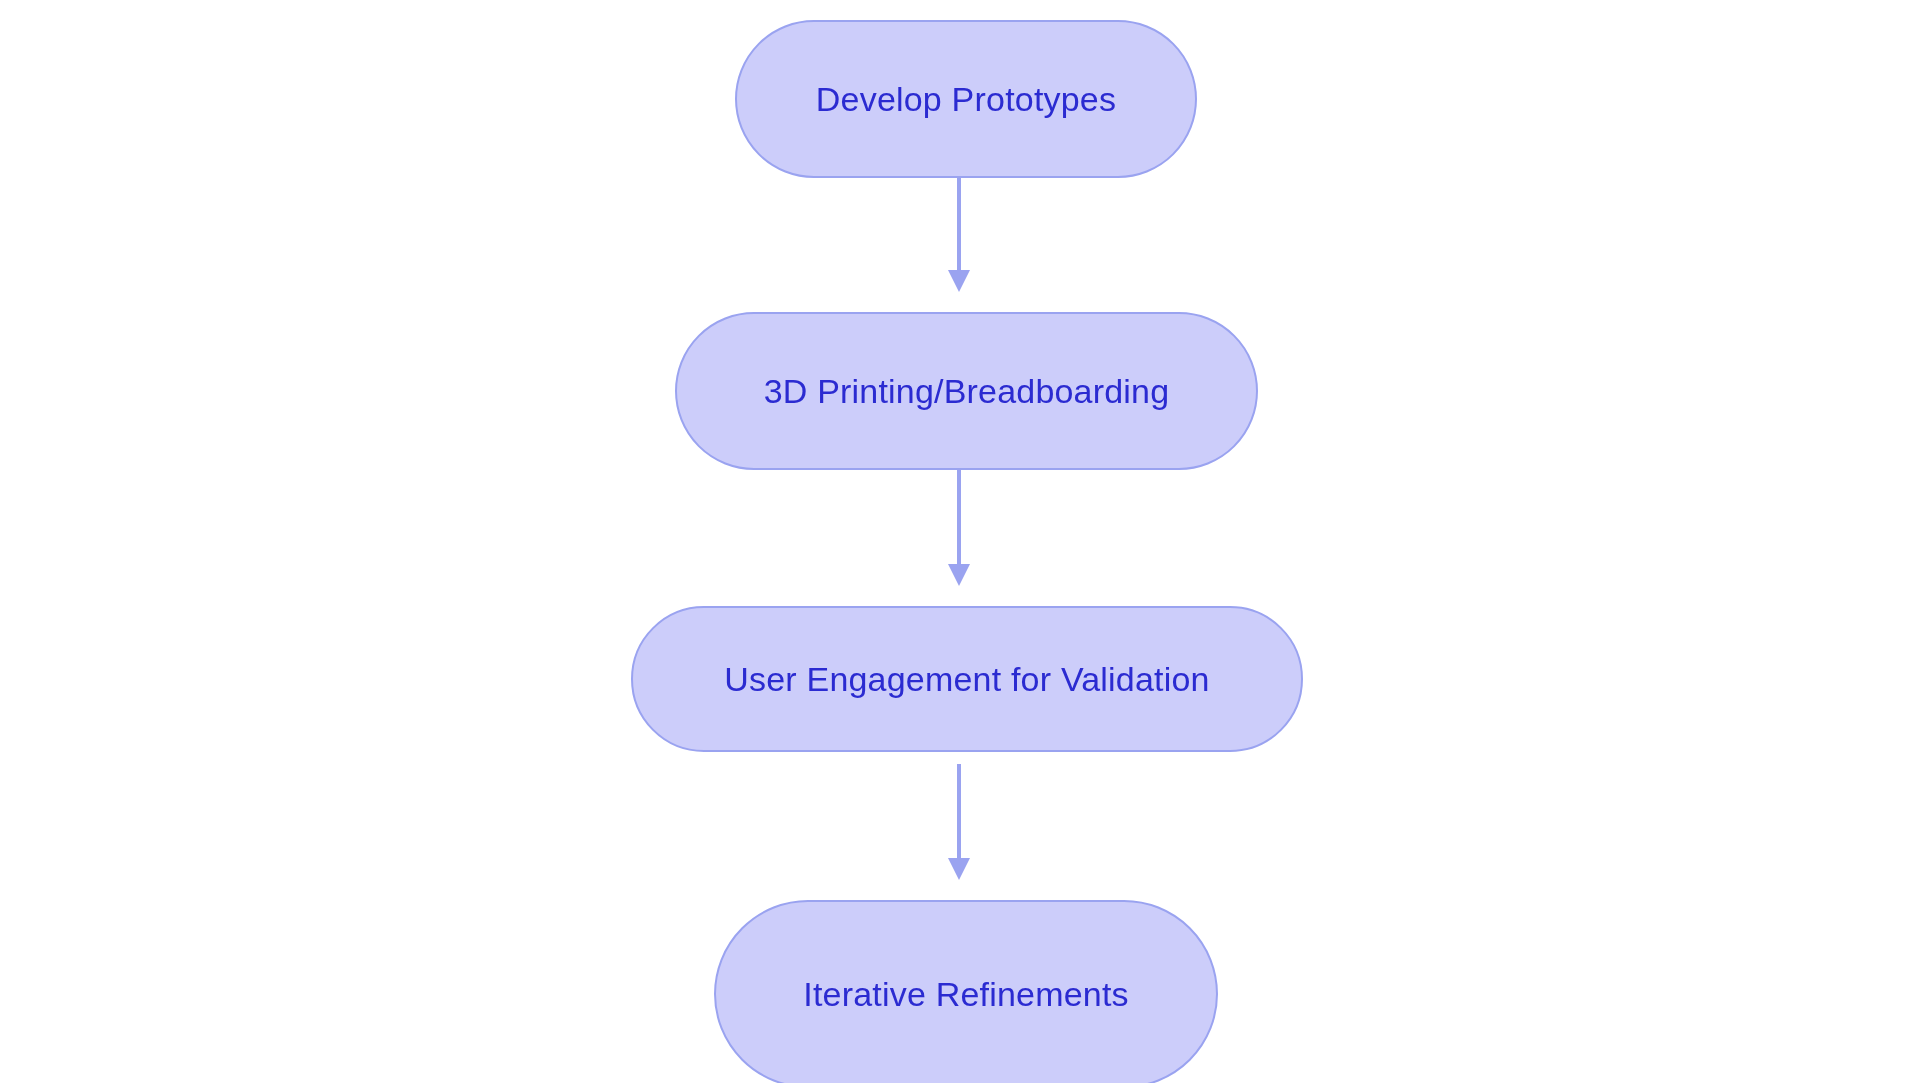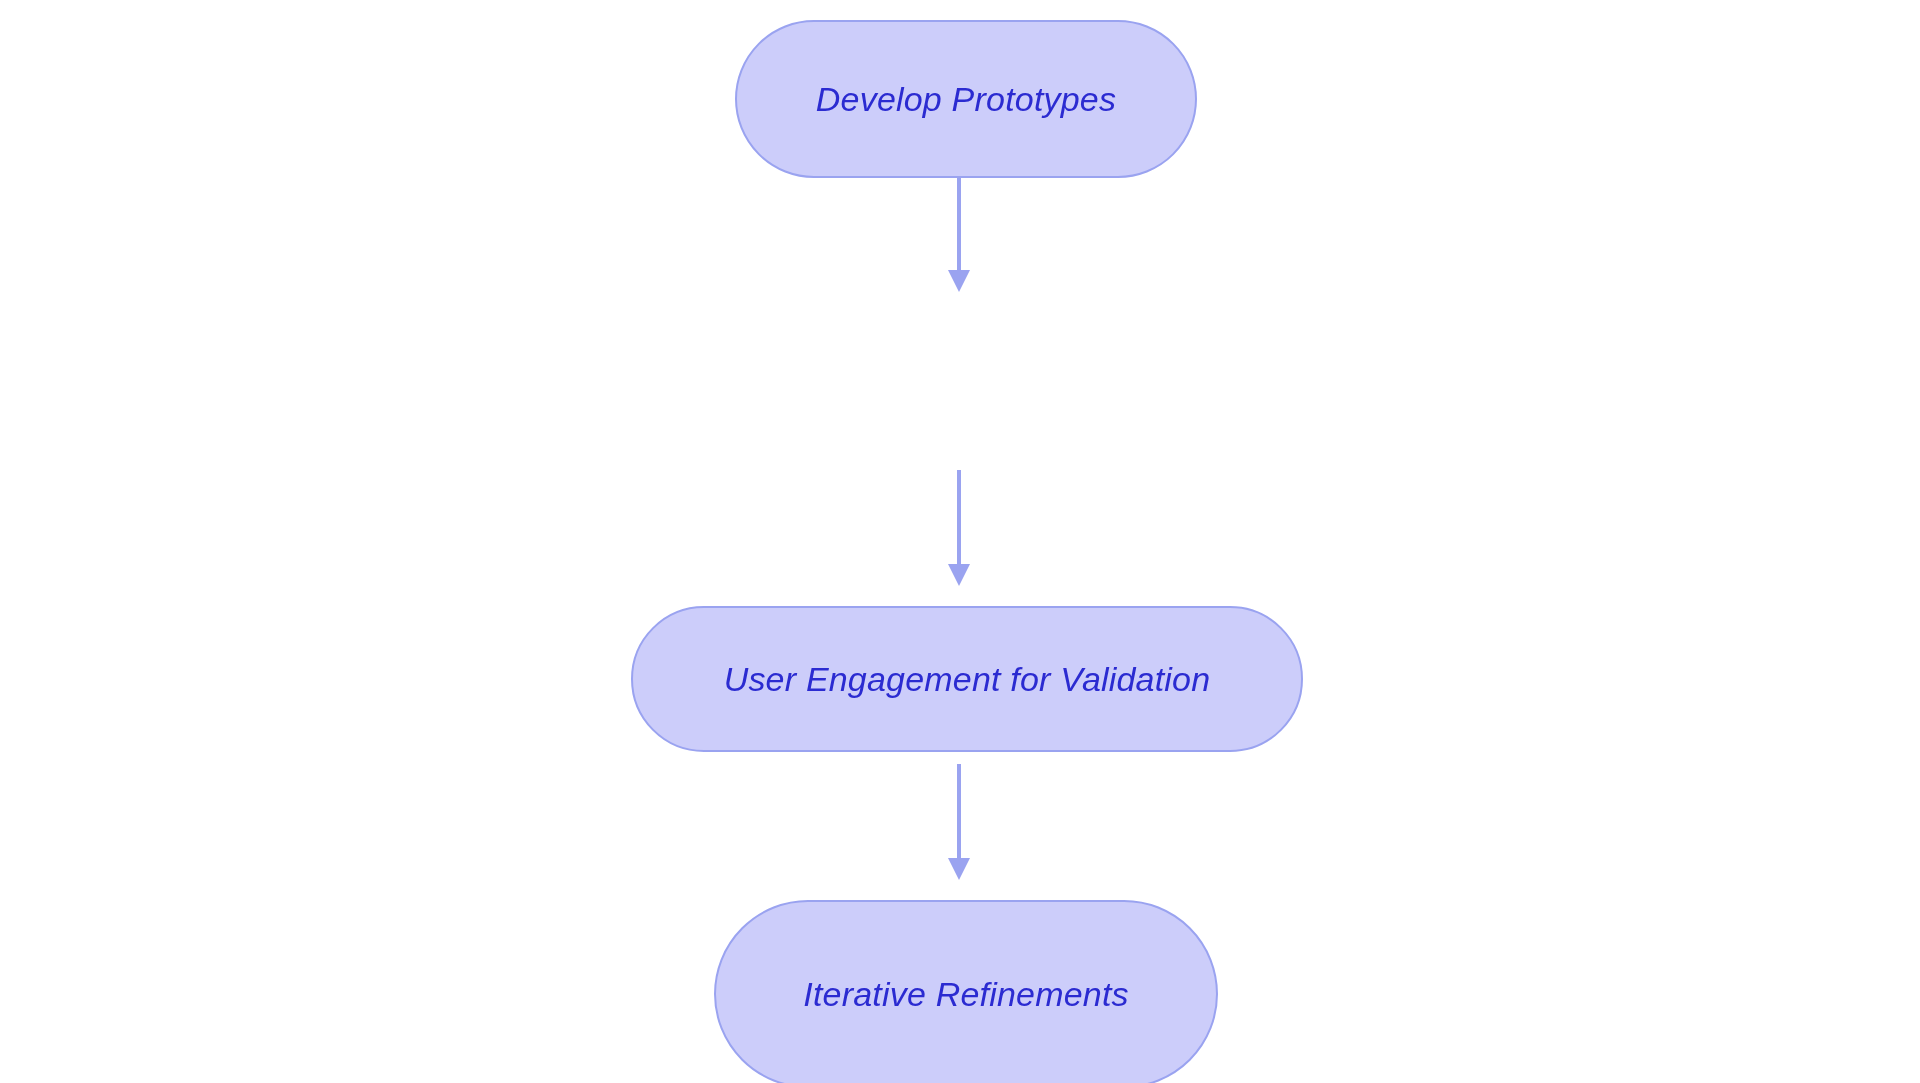--- a/index.html
+++ b/index.html
@@ -12,21 +12,20 @@
     height: 1083px;
     font-family: "Liberation Sans", sans-serif;
     overflow: hidden;
   }
 
   #flowchart-canvas {
     position: relative;
     width: 1920px;
     height: 1083px;
     background: #ffffff;
-    font-style: italic;
   }
 
   .flow-node {
     position: absolute;
     box-sizing: border-box;
     background: #cccdfa;
     border: 2px solid #9aa3f0;
     border-radius: 999px;
     display: flex;
     align-items: center;
@@ -90,20 +89,23 @@
     <g>
       <line class="edge-line" x1="959" y1="764" x2="959" y2="860"></line>
       <polygon class="edge-head" points="948,858 970,858 959,880"></polygon>
     </g>
   </svg>
 
   <div id="node-0" class="flow-node">
     <span class="node-label">Develop Prototypes</span>
   </div>
 
+  <div id="node-1" class="flow-node">
+    <span class="node-label">3D Printing/Breadboarding</span>
+  </div>
 
   <div id="node-2" class="flow-node">
     <span class="node-label">User Engagement for Validation</span>
   </div>
 
   <div id="node-3" class="flow-node">
     <span class="node-label">Iterative Refinements</span>
   </div>
 
 </div>

